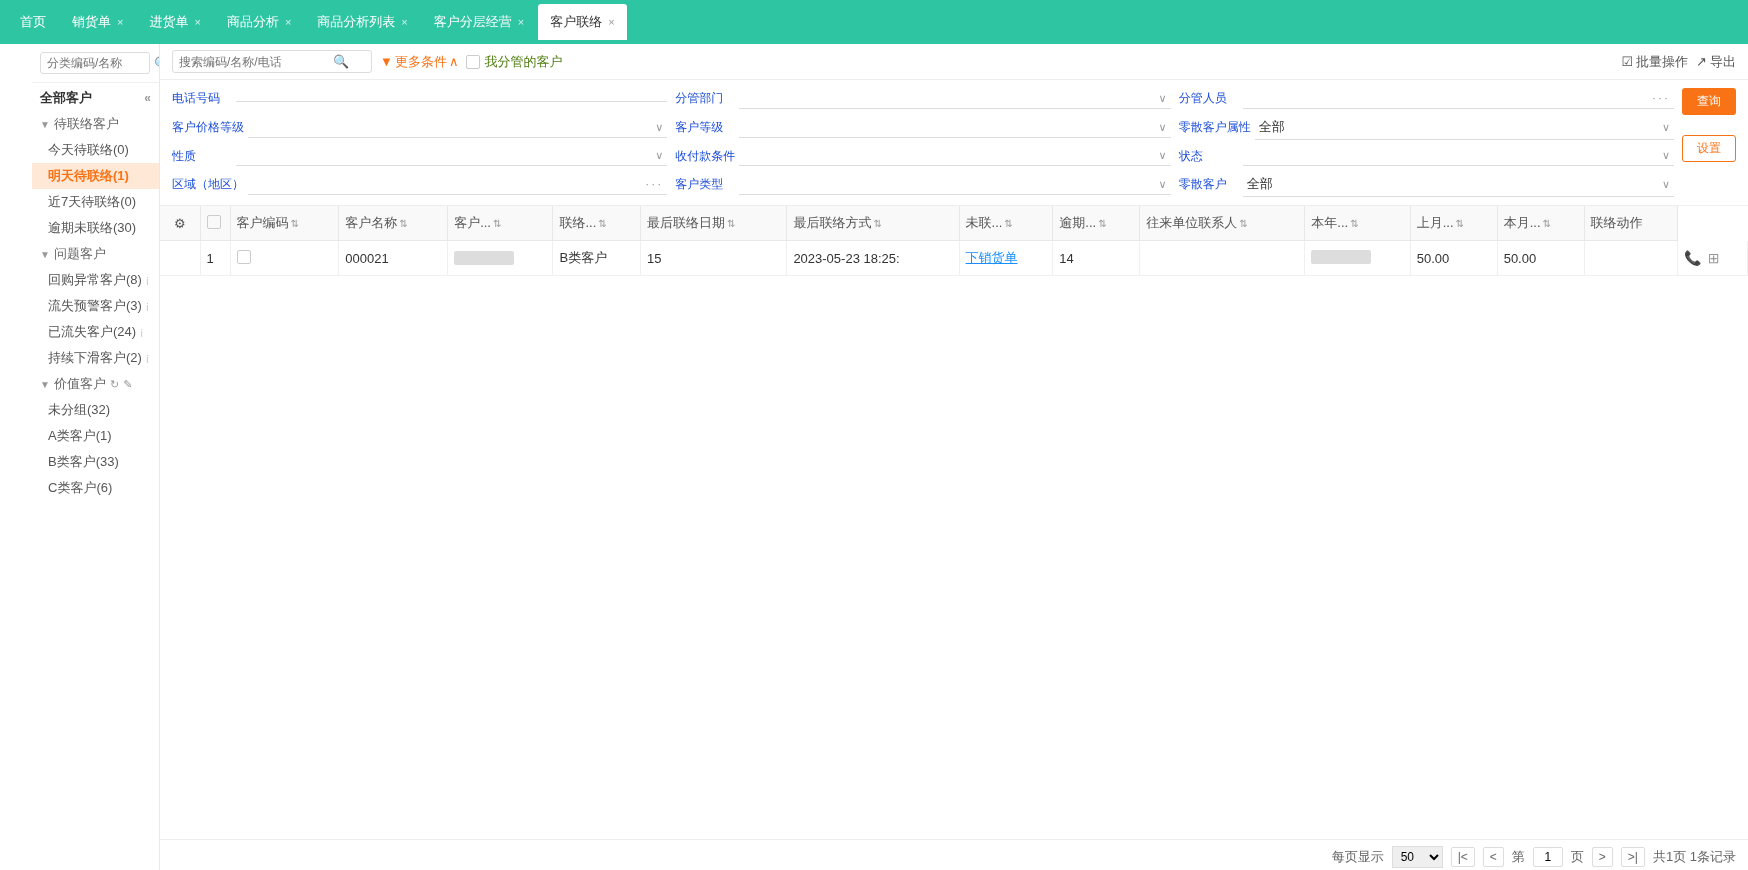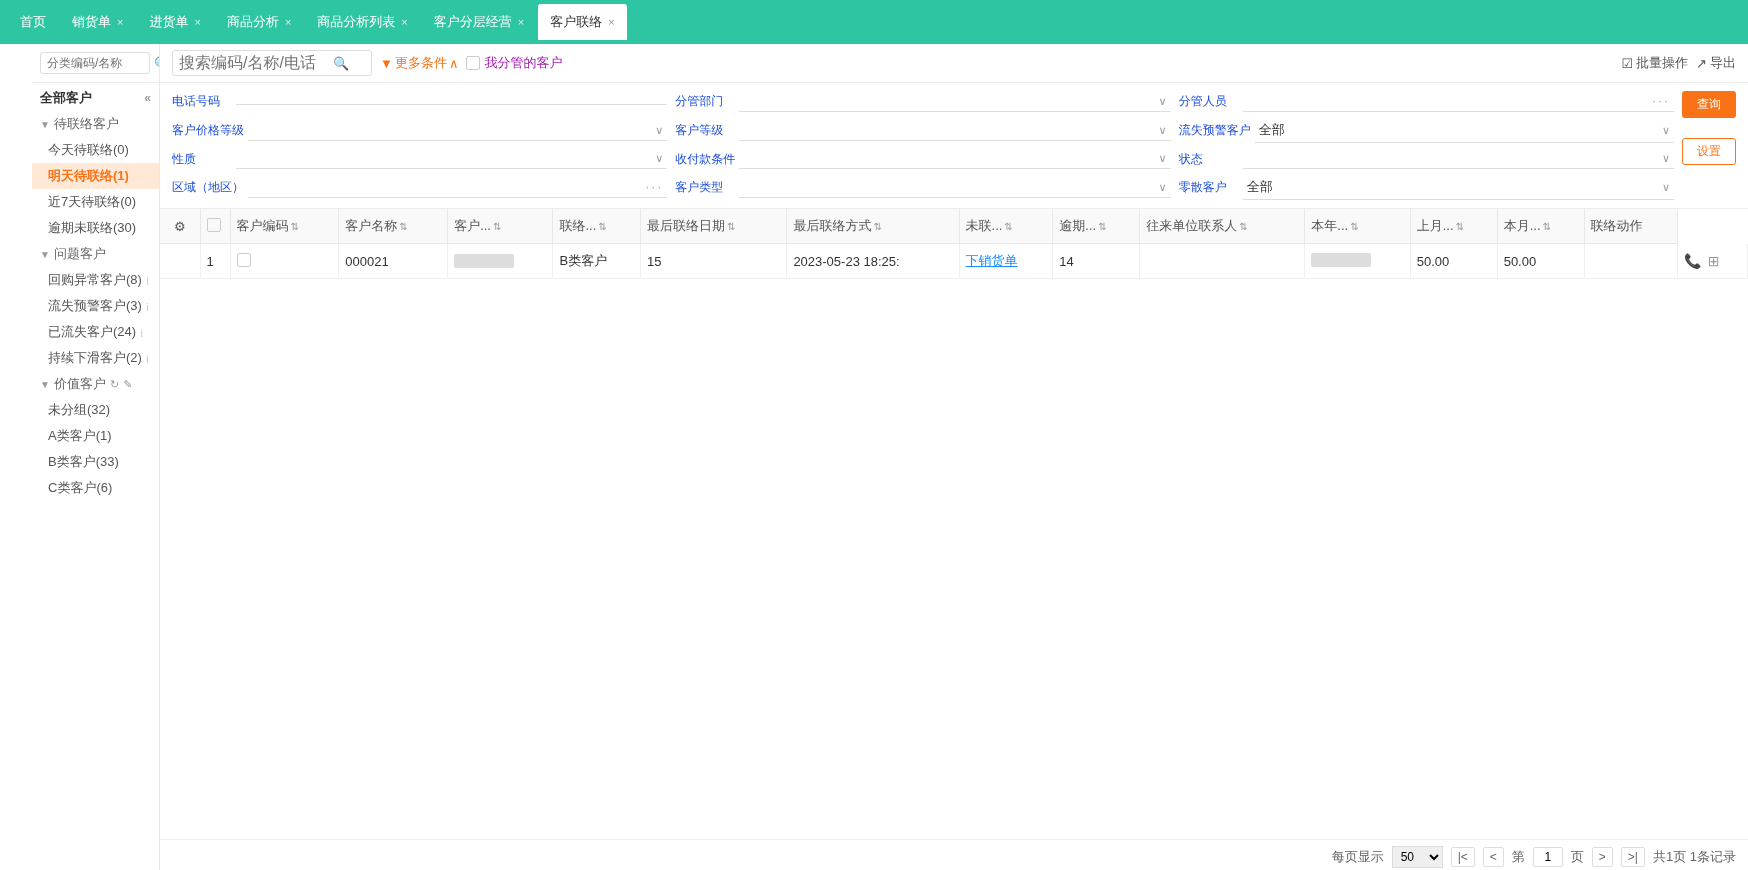--- a/index.html
+++ b/index.html
@@ -114,39 +114,39 @@
       align-items: center;
       border: 1px solid #ddd;
       border-radius: 3px;
       padding: 3px 6px;
       gap: 4px;
       width: 200px;
     }
     .filter-search input {
       border: none;
       outline: none;
-      font-size: 16px;
+      font-size: 12px;
       color: #4d7c0f;
       width: 150px;
     }
     .filter-search .search-icon { color: #999; }
     .more-filter {
       color: #f97316;
       cursor: pointer;
       display: flex;
       align-items: center;
       gap: 2px;
       font-size: 12px;
     }
     .my-customers {
       display: flex;
       align-items: center;
       gap: 4px;
       font-size: 12px;
-      color: #a21caf;
+      color: #4d7c0f;
     }
     .filter-right {
       margin-left: auto;
       display: flex;
       gap: 8px;
     }
     .batch-op, .export-btn {
       display: flex;
       align-items: center;
       gap: 3px;
@@ -467,21 +467,21 @@
               </div>
             </div>
             <div class="filter-field">
               <label>客户等级</label>
               <div class="field-input" style="min-width:180px;">
                 <span></span>
                   <span class="arrow">∨</span>
               </div>
             </div>
             <div class="filter-field">
-              <label>流失预警客户</label>
+              <label>零散客户属性</label>
               <div class="field-input" style="min-width:160px;">
                 <span>全部</span>
                   <span class="arrow">∨</span>
               </div>
             </div>
           </div>
 
           <div class="adv-filter-row">
             <div class="filter-field">
               <label>性质</label>

